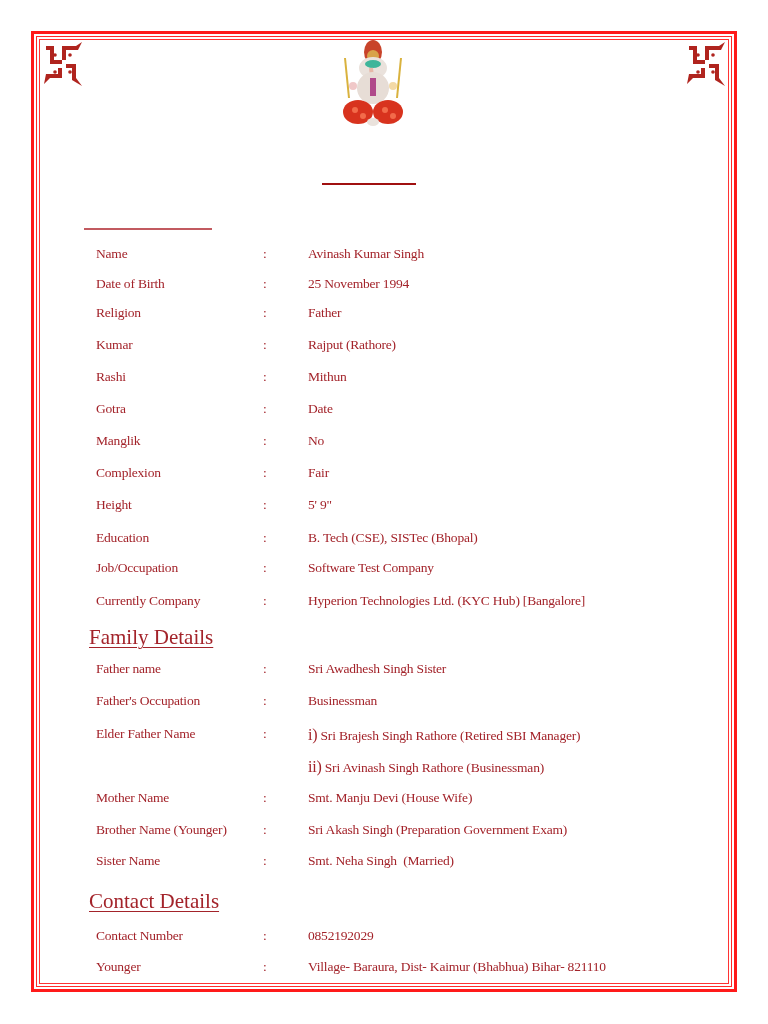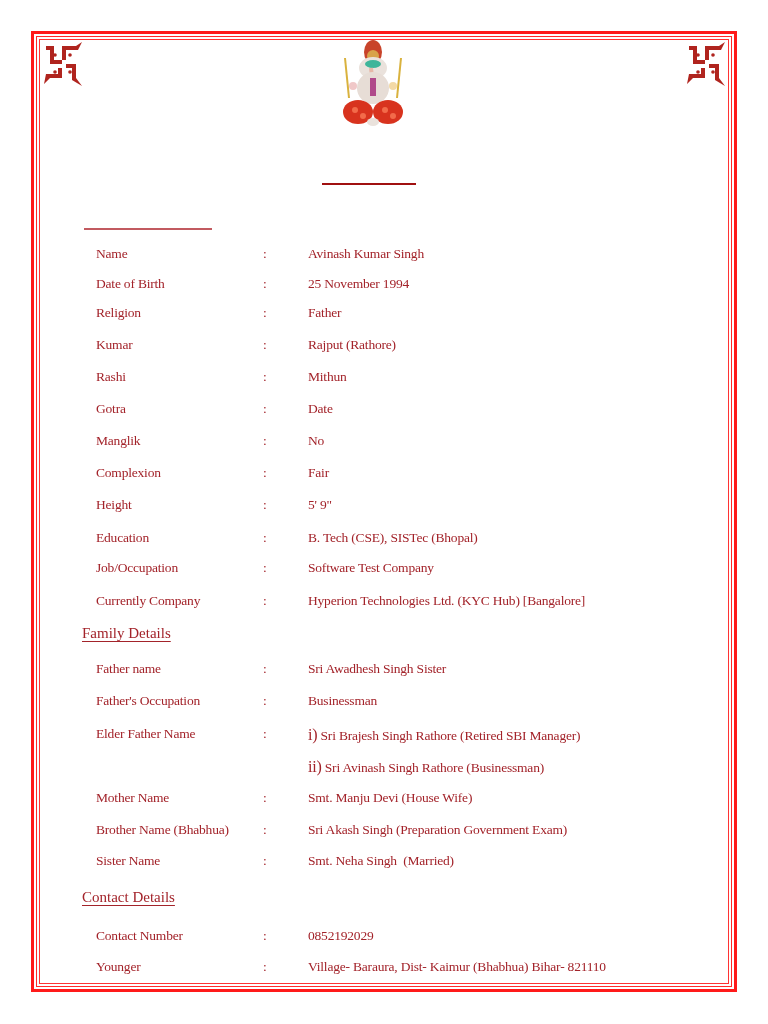--- a/index.html
+++ b/index.html
@@ -16,21 +16,21 @@
   .corner.tr { left: 683px; top: 40px; }
   .ganesha { position: absolute; left: 333px; top: 38px; width: 80px; height: 92px; }
   .title-rule { position: absolute; left: 322px; top: 183px; width: 94px; height: 2px; background: #a01010; }
   .section-rule { position: absolute; left: 84px; top: 228px; width: 128px; height: 1.5px; background: #c25a60; }
   .row { position: absolute; left: 89px; height: 20px; font-size: 13.5px; white-space: nowrap;
          letter-spacing: -0.2px; }
   .row .label { position: absolute; left: 7px; top: 0; width: 170px; }
   .row .colon { position: absolute; left: 174px; top: 0; }
   .row .value { position: absolute; left: 219px; top: 0; }
   .roman { font-size: 16px; }
-  .heading { position: absolute; left: 82px; font-size: 15px; text-decoration: underline;
+  .heading { position: absolute; left: 89px; font-size: 21px; text-decoration: underline;
              text-underline-offset: 3px; text-decoration-thickness: 1px; white-space: nowrap; }
 </style>
 </head>
 <body>
 
 <div class="border-outer"></div>
 <div class="border-mid"></div>
 <div class="border-inner"></div>
 
 <svg class="corner tl" viewBox="0 0 46 48">
@@ -166,21 +166,21 @@
     <span class="label"></span>
     <span class="colon"></span>
     <span class="value"><span class="roman">ii)</span><span> Sri Avinash Singh Rathore (Businessman)</span></span>
   </div>
   <div class="row" style="top:790px">
     <span class="label">Mother Name</span>
     <span class="colon">:</span>
     <span class="value">Smt. Manju Devi (House Wife)</span>
   </div>
   <div class="row" style="top:822px">
-    <span class="label">Brother Name (Bhabhua)</span>
+    <span class="label">Brother Name (Younger)</span>
     <span class="colon">:</span>
     <span class="value">Sri Akash Singh (Preparation Government Exam)</span>
   </div>
   <div class="row" style="top:853px">
     <span class="label">Sister Name</span>
     <span class="colon">:</span>
     <span class="value" style="white-space:pre">Smt. Neha Singh  (Married)</span>
   </div>
 </div>
 

